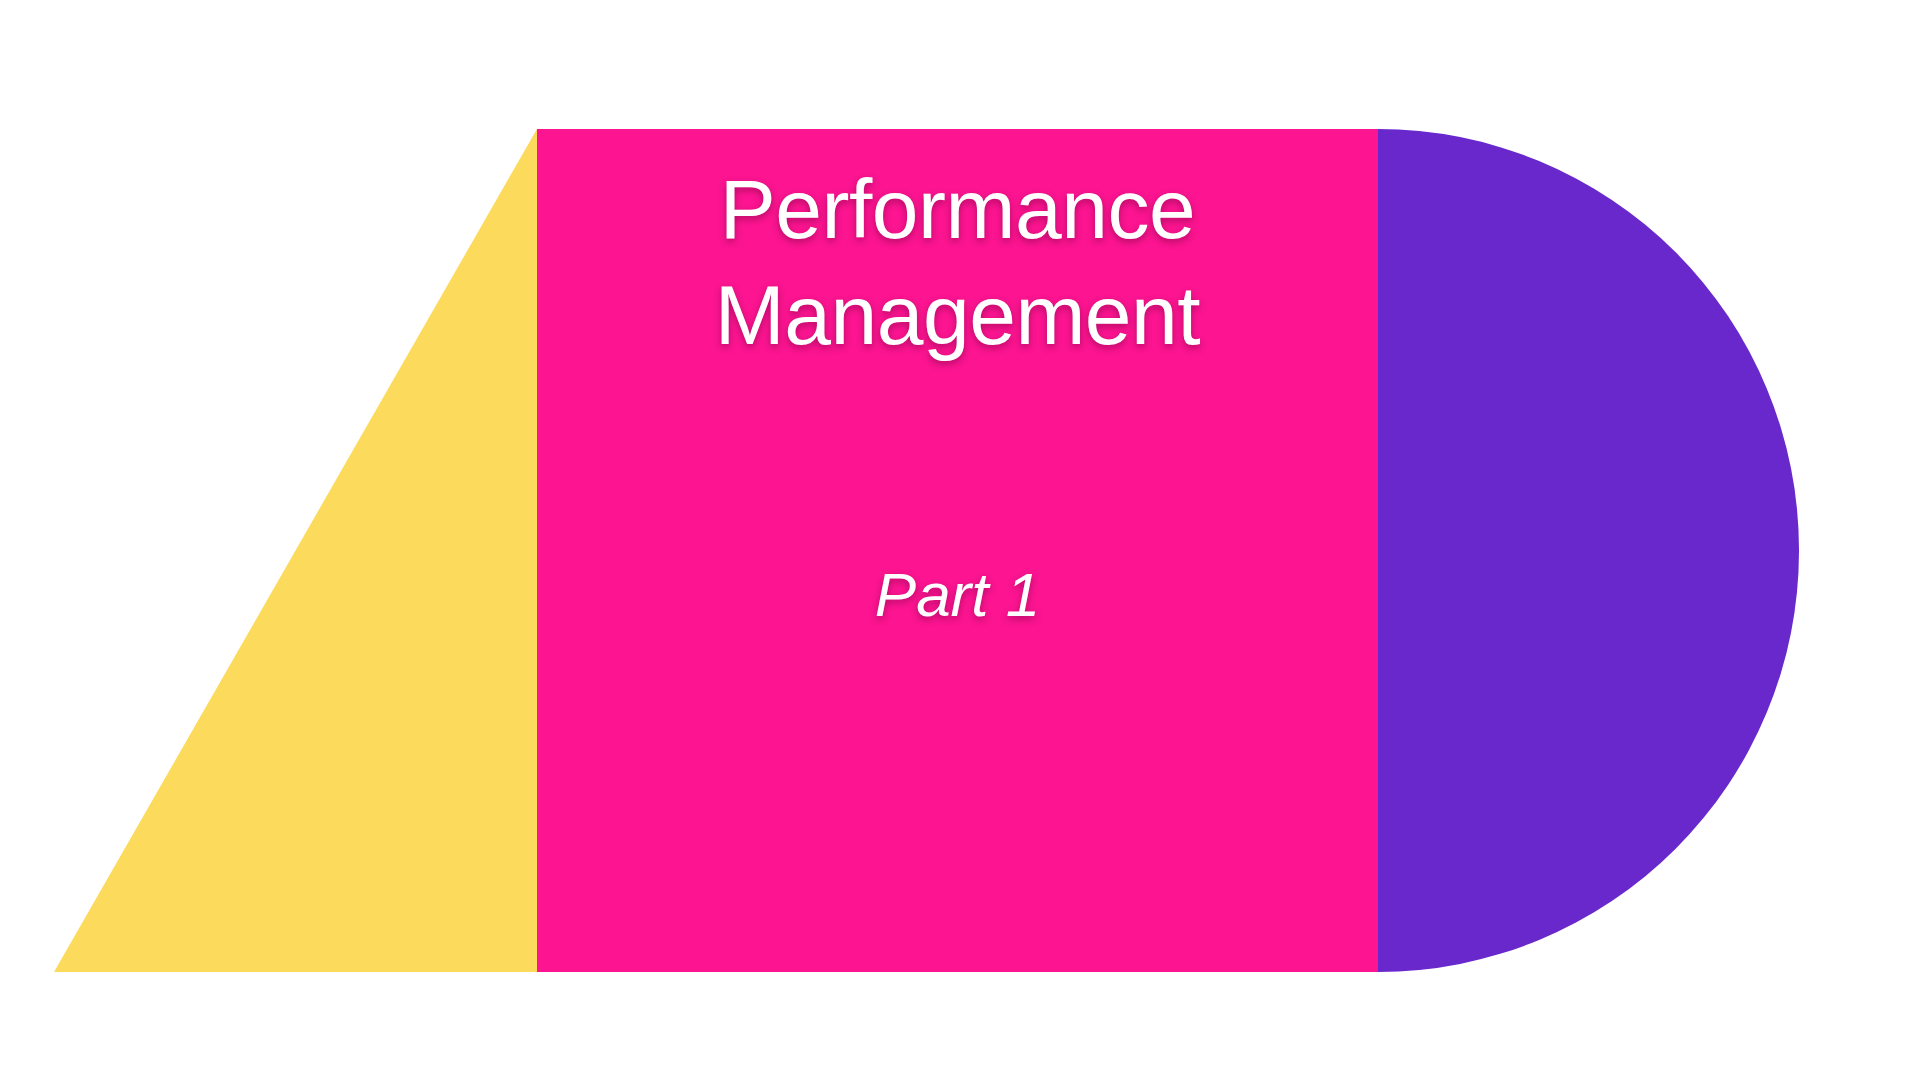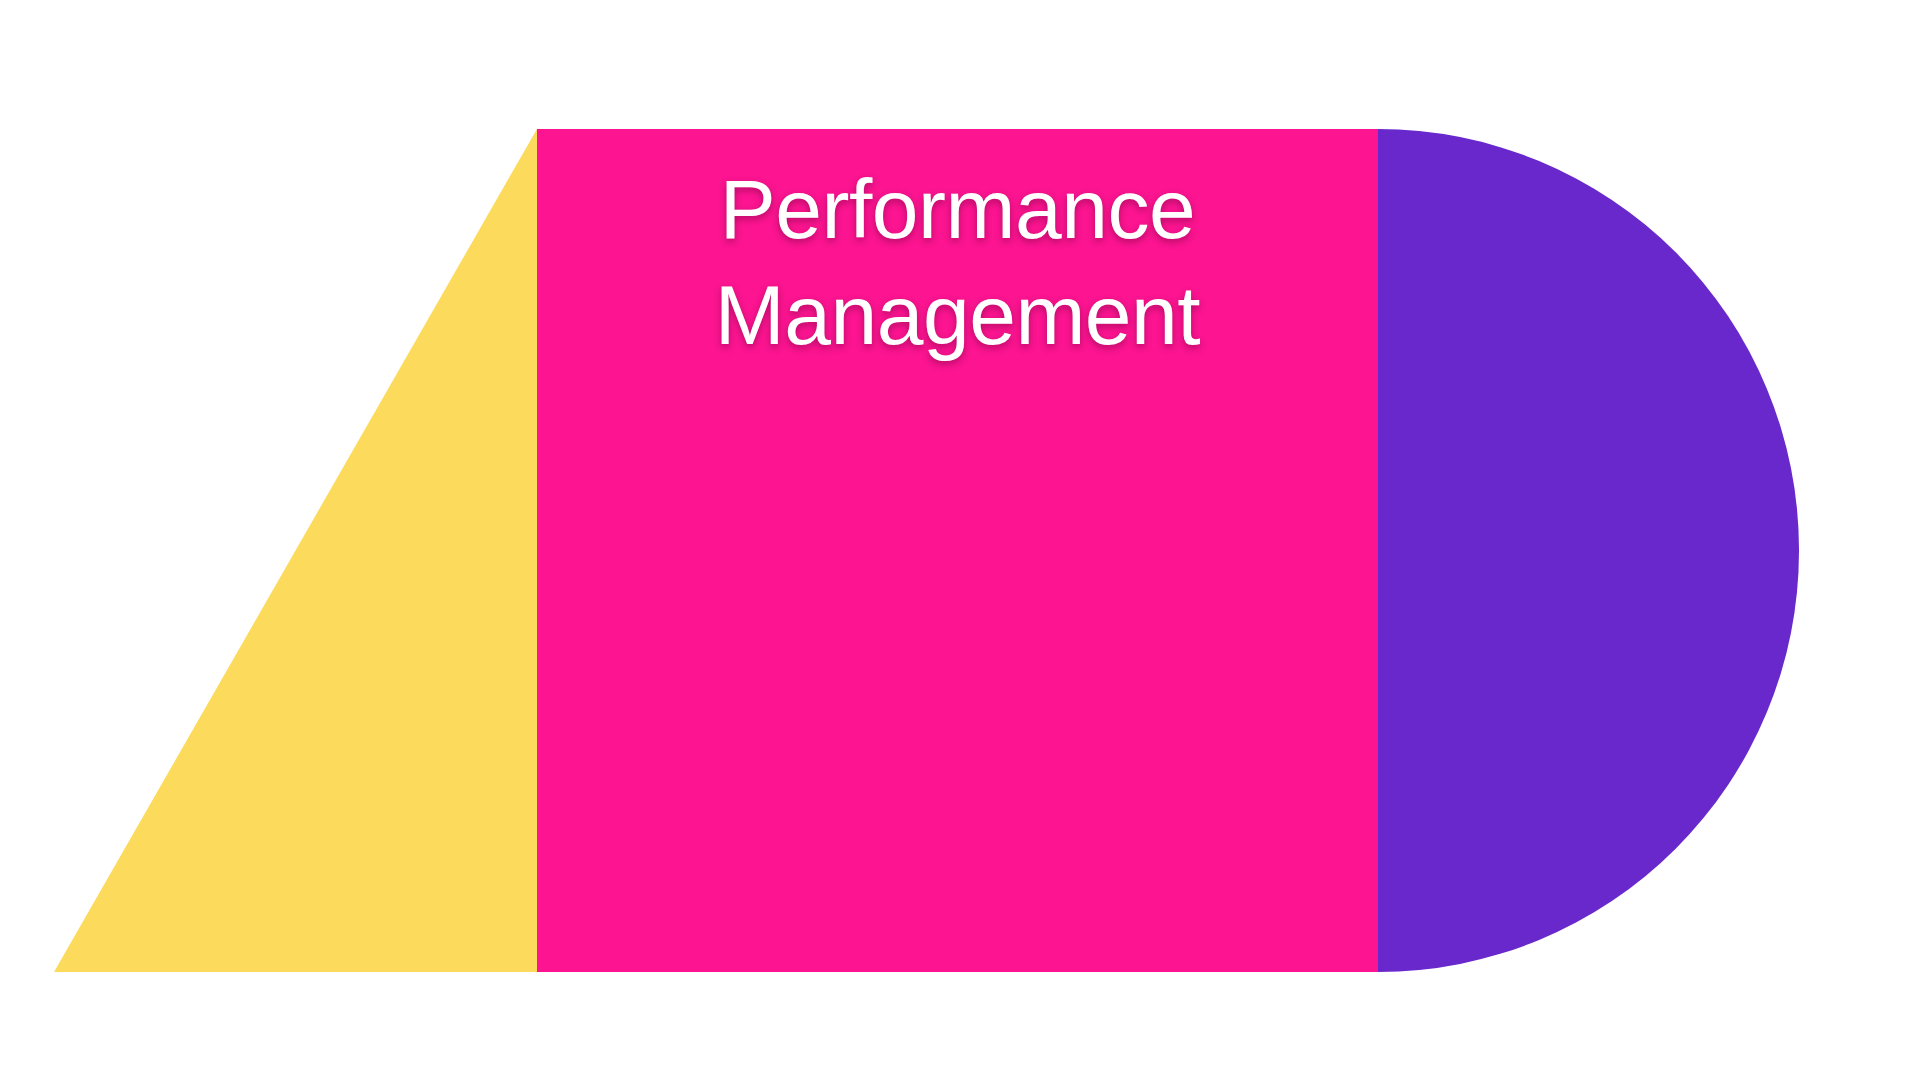--- a/index.html
+++ b/index.html
@@ -118,15 +118,16 @@
     </div>
 
     <div class="shape-semicircle" style="background:#6828cb;"></div>
 
     <div class="shape-panel" style="background:#fc1491;"></div>
 
   </div>
 
   <div class="content-layer">
     <h1 class="slide-title">Performance Management</h1>
+    <div class="slide-subtitle">Part 1</div>
   </div>
 
 </div>
 
 </body></html>

